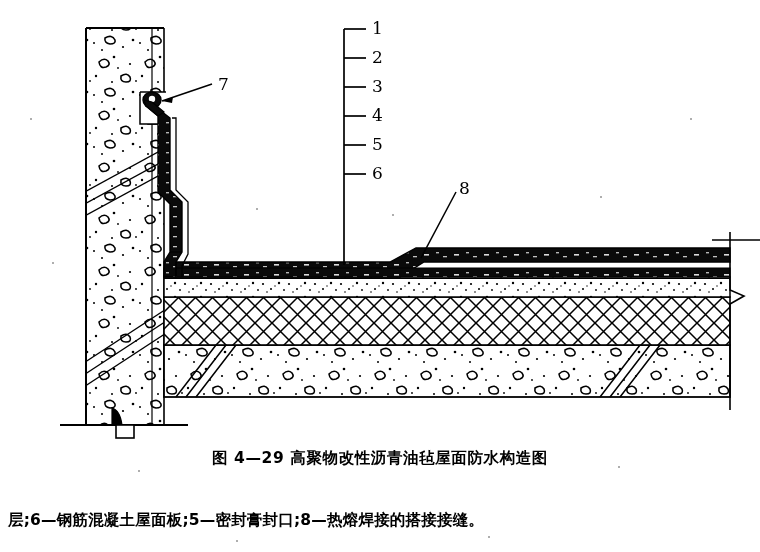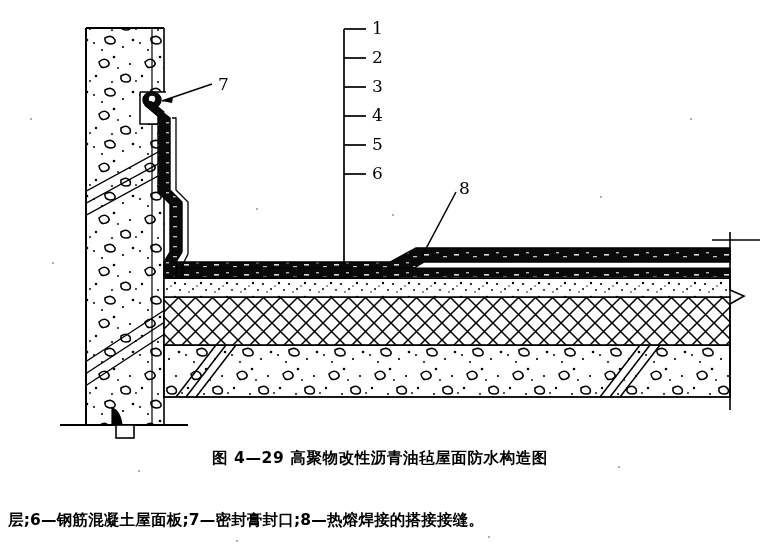--- a/index.html
+++ b/index.html
@@ -235,21 +235,21 @@
   <div class="callout-num" style="left:372px; top:49px;">2</div>
   <div class="callout-num" style="left:372px; top:78px;">3</div>
   <div class="callout-num" style="left:372px; top:107px;">4</div>
   <div class="callout-num" style="left:372px; top:136px;">5</div>
   <div class="callout-num" style="left:372px; top:165px;">6</div>
   <div class="callout-num" style="left:218px; top:76px;">7</div>
   <div class="callout-num" style="left:459px; top:180px;">8</div>
 
   <div class="caption-block">
     <div class="fig-title">图 4—29   高聚物改性沥青油毡屋面防水构造图</div>
-    <div class="legend-line legend-line-2">层;6—钢筋混凝土屋面板;7—密封膏封口;8—热熔焊接的搭接接缝。</div>
+    <div class="legend-line legend-line-2">层;6—钢筋混凝土屋面板;5—密封膏封口;8—热熔焊接的搭接接缝。</div>
   </div>
 
   <div class="speck" style="left:30px; top:118px; width:2px; height:2px;"></div>
   <div class="speck" style="left:52px; top:262px; width:2px; height:2px;"></div>
   <div class="speck" style="left:256px; top:208px; width:2px; height:2px;"></div>
   <div class="speck" style="left:392px; top:214px; width:2px; height:2px;"></div>
   <div class="speck" style="left:600px; top:196px; width:2px; height:2px;"></div>
   <div class="speck" style="left:690px; top:118px; width:2px; height:2px;"></div>
   <div class="speck" style="left:138px; top:470px; width:2px; height:2px;"></div>
   <div class="speck" style="left:618px; top:466px; width:2px; height:2px;"></div>

